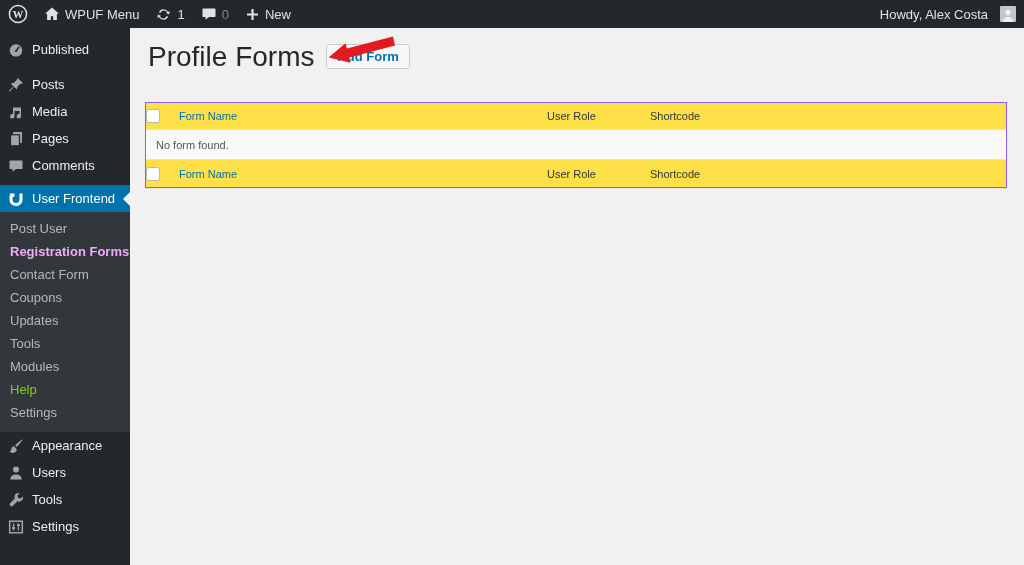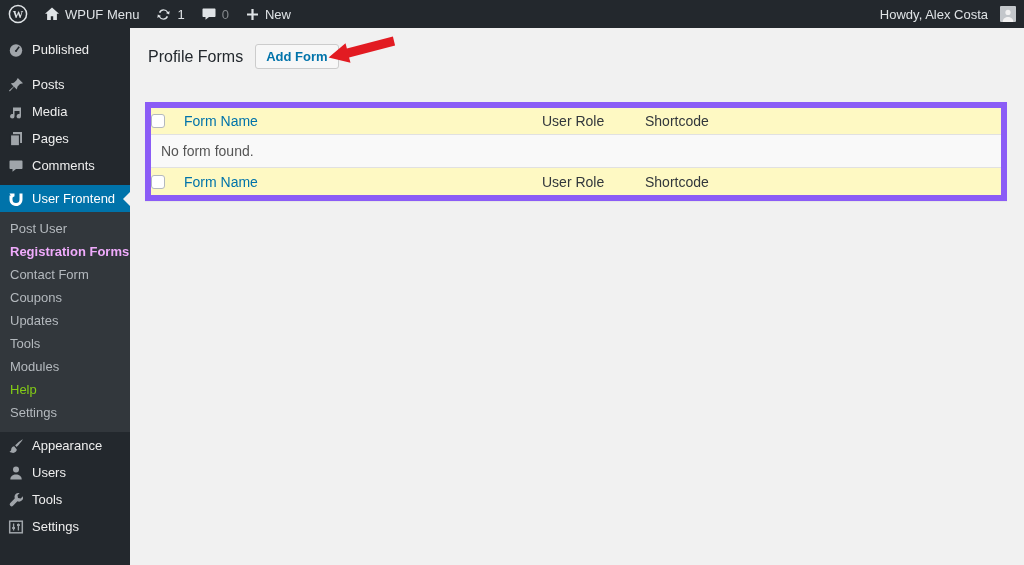--- a/index.html
+++ b/index.html
@@ -56,41 +56,41 @@
     height: 23px; line-height: 23px; padding: 0 10px;
     color: #b4b9be; cursor: pointer; font-size: 13px; white-space: nowrap;
   }
   .submenu-item.current { color: #f0abfc; font-weight: bold; }
   .submenu-item.help { color: #84cc16; }
 
   
   .content { flex: 1; background: #f1f1f1; position: relative; color: #444; }
   .page-header { padding: 14px 0 0 18px; display: flex; align-items: center; }
   .page-title {
-    font-size: 16px; font-weight: 400; color: #23282d; line-height: 29px;
+    font-size: 28px; font-weight: 400; color: #23282d; line-height: 29px;
   }
   .add-form-btn {
     margin-left: 12px; padding: 4px 10px; background: #f7f7f7;
     border: 1px solid #ccc; border-radius: 3px; color: #0073aa;
     font-size: 13px; font-weight: bold; cursor: pointer;
     font-family: "Liberation Sans", sans-serif;
   }
   .red-arrow { position: absolute; left: 194px; top: 7px; width: 72px; height: 30px; }
 
   .filters { margin: 13px 0 0 18px; font-size: 13px; color: #444; }
   .filters .sep { color: #666; margin: 0 5px; }
   .filters .count { color: #72777c; }
   .filter-link { color: #0073aa; text-decoration: none; cursor: pointer; }
   .filter-link.current-filter { color: #32373c; font-weight: bold; cursor: default; }
 
   table.list-table {
     margin: 31px 17px 0 15px; width: 862px; table-layout: fixed;
     border-collapse: separate; border-spacing: 0;
-    background: #fef9c3; border: 6px solid #8b5cf6;
-    box-shadow: 0 1px 1px rgba(0,0,0,.04); font-size: 14px;
+    background: #fde047; border: 1px solid #8b5cf6;
+    box-shadow: 0 1px 1px rgba(0,0,0,.04); font-size: 11px;
   }
   .list-table th { text-align: left; font-weight: 400; color: #32373c; padding: 0; }
   .col-cb { width: 33px; }
   .col-role { width: 103px; }
   .col-shortcode { width: 356px; }
   .head-cell { height: 26px; display: flex; align-items: center; }
   .cb-wrap { padding-left: 10px; }
   .checkbox {
     width: 14px; height: 14px; background: #fff; border: 1px solid #b4b9be;
     border-radius: 3px; display: inline-block; cursor: pointer;

